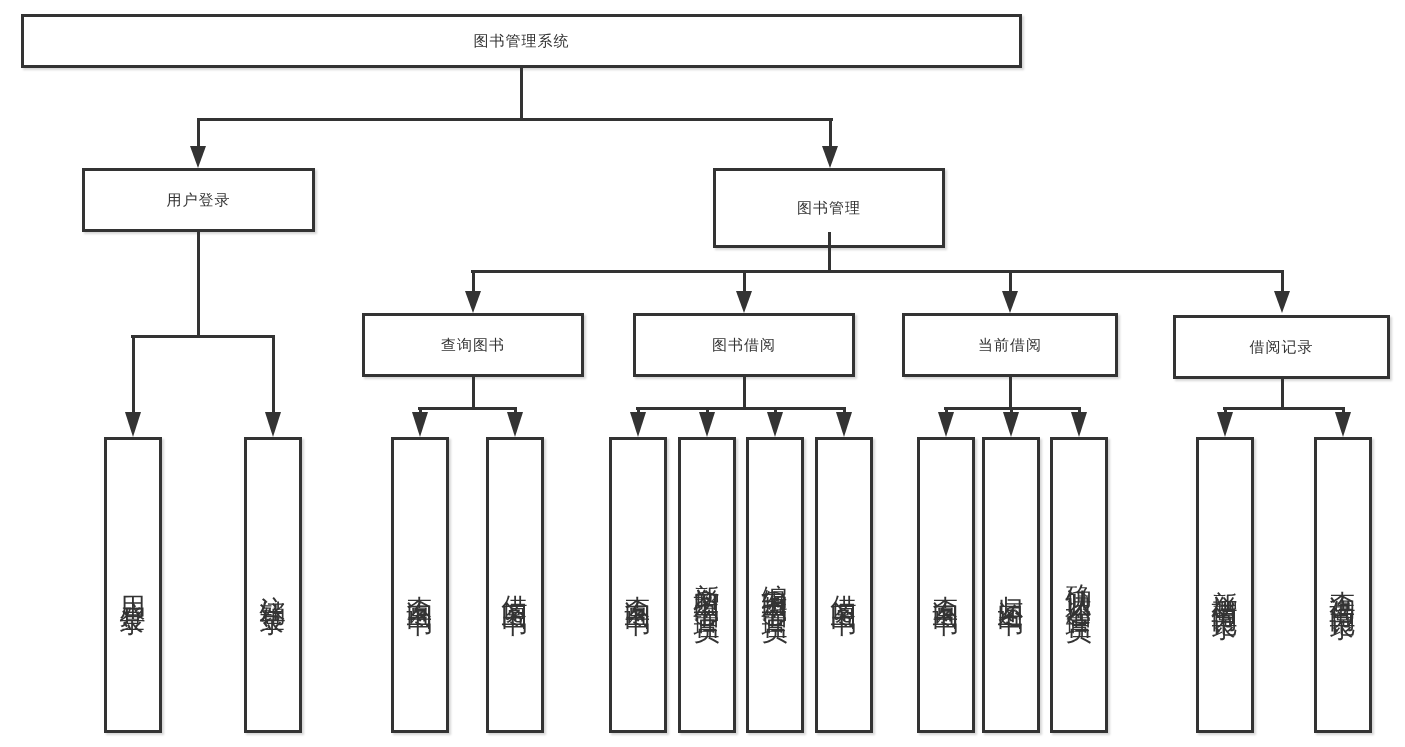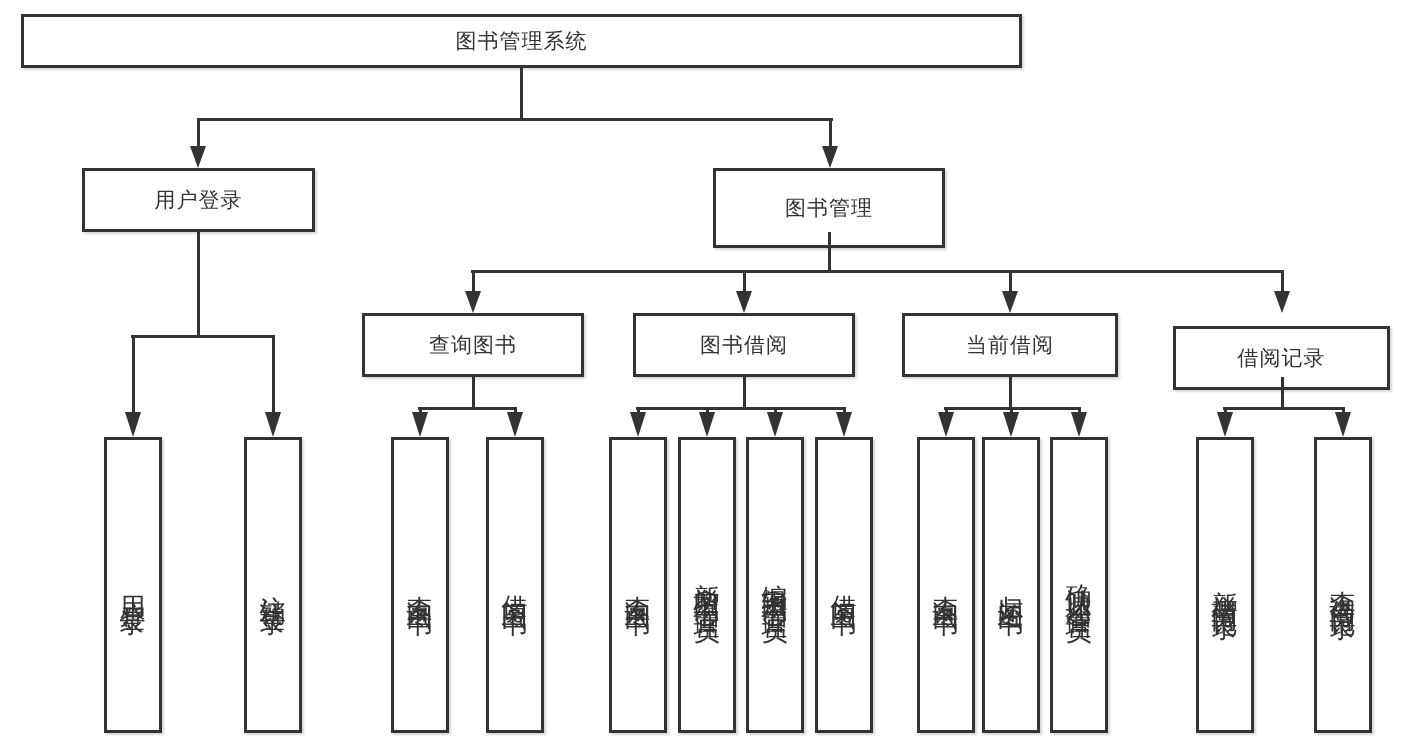--- a/index.html
+++ b/index.html
@@ -6,21 +6,21 @@
   .canvas {
     position:relative; width:1405px; height:747px; background:#ffffff;
     font-family:"DejaVu Sans","Liberation Sans",sans-serif; overflow:hidden;
   }
   .box {
     position:absolute; box-sizing:border-box;
     border:3px solid #333333; background:#ffffff; color:#333333;
     display:flex; align-items:center; justify-content:center;
     box-shadow:2px 2px 2px rgba(140,140,140,0.35);
   }
-  .box.h { font-size:21px; letter-spacing:1px; }
+  .box.h { font-size:15px; letter-spacing:1px; }
   .box.v span {
     writing-mode:vertical-rl; text-orientation:mixed;
     font-size:26px; letter-spacing:5px; line-height:1; white-space:nowrap;
   }
   .line { position:absolute; background:#333333; }
   .vline { width:3px; }
   .hline { height:3px; }
   .arrow {
     position:absolute; width:0; height:0;
     border-left:8px solid transparent; border-right:8px solid transparent;
@@ -75,21 +75,21 @@
 
   <div class="box h" style="left:362px;top:313px;width:222px;height:64px">
     <span>查询图书</span>
   </div>
   <div class="box h" style="left:633px;top:313px;width:222px;height:64px">
     <span>图书借阅</span>
   </div>
   <div class="box h" style="left:902px;top:313px;width:216px;height:64px">
     <span>当前借阅</span>
   </div>
-  <div class="box h" style="left:1173px;top:326px;width:217px;height:64px">
+  <div class="box h" style="left:1173px;top:315px;width:217px;height:64px">
     <span>借阅记录</span>
   </div>
 
   <div class="line vline" style="left:472px;top:377px;height:33px"></div>
   <div class="line hline" style="left:418px;top:407px;width:99px"></div>
   <div class="line vline" style="left:419px;top:407px;height:9px"></div>
   <div class="arrow a25" style="left:412px;top:412px"></div>
   <div class="line vline" style="left:514px;top:407px;height:9px"></div>
   <div class="arrow a25" style="left:507px;top:412px"></div>
 

